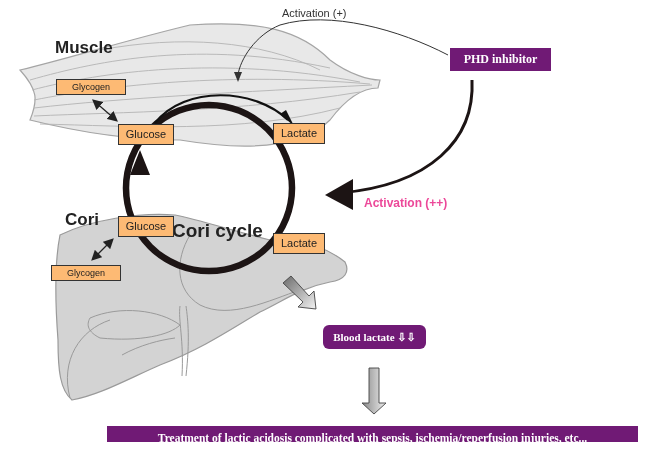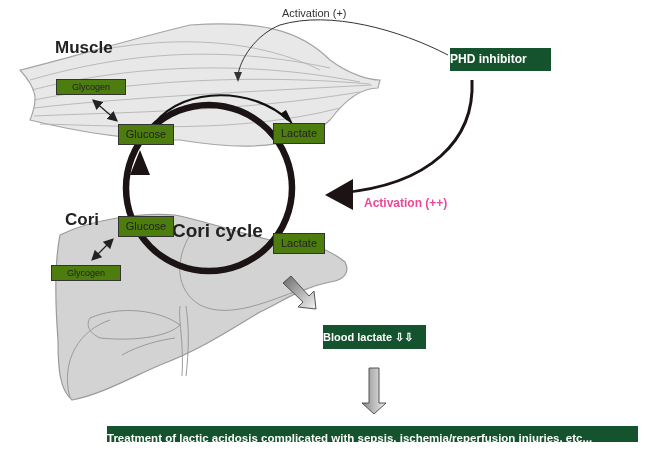--- a/index.html
+++ b/index.html
@@ -1,22 +1,22 @@
 <!DOCTYPE html>
 <html><head>
 <meta charset="utf-8">
 <style>
   html, body { margin:0; padding:0; background:#ffffff; }
   body { width:650px; height:461px; position:relative; overflow:hidden; font-family:"Liberation Sans", sans-serif; }
   svg { position:absolute; left:0; top:0; }
   .lbl { position:absolute; font-family:"Liberation Sans", sans-serif; white-space:nowrap; }
   .organ { font-size:17px; font-weight:bold; color:#222;margin-left:39px; }
-  .box { position:absolute; background:#4d7c0f; border:1.3px solid #333; font-size:11px; color:#222; text-align:center; box-sizing:border-box; }
+  .box { position:absolute; background:#fdba74; border:1.3px solid #333; font-size:11px; color:#222; text-align:center; box-sizing:border-box; }
   .small { font-size:9px; }
-  .blk { position:absolute; background:#14532d; color:#fff; font-weight:bold; box-sizing:border-box; text-align:left; white-space:nowrap; }
+  .blk { position:absolute; background:#701a75; color:#fff; font-weight:bold; box-sizing:border-box; text-align:center; white-space:nowrap;font-family:Liberation Serif, serif; }
 </style>
 </head>
 <body>
 
 <svg width="650" height="461" viewBox="0 0 650 461">
   <defs>
     <linearGradient id="arrowGrad" x1="0" y1="0" x2="1" y2="1">
       <stop offset="0" stop-color="#6b6b6b"></stop>
       <stop offset="1" stop-color="#f2f2f2"></stop>
     </linearGradient>
@@ -91,14 +91,14 @@
 <div class="box" style="left:273px;top:123px;width:52px;height:21px;line-height:19px;">Lactate</div>
 
 <div class="box" style="left:118px;top:216px;width:56px;height:21px;line-height:19px;">Glucose</div>
 <div class="box" style="left:273px;top:233px;width:52px;height:21px;line-height:19px;">Lactate</div>
 <div class="box small" style="left:51px;top:265px;width:70px;height:16px;line-height:14px;">Glycogen</div>
 
 <div class="blk" style="left:450px;top:48px;width:101px;height:23px;line-height:23px;font-size:12px;">PHD inhibitor</div>
 <div class="lbl" style="left:282px;top:7px;font-size:11px;color:#333;">Activation (+)</div>
 <div class="lbl" style="left:364px;top:196px;font-size:12px;font-weight:bold;color:#ec4899;">Activation (++)</div>
 
-<div class="blk" style="left:323px;top:325px;width:103px;height:24px;line-height:24px;font-size:11px;">Blood lactate ⇩⇩</div>
+<div class="blk" style="left:323px;top:325px;width:103px;height:24px;line-height:24px;font-size:11px;border-radius:6px;">Blood lactate ⇩⇩</div>
 <div class="blk" style="left:107px;top:426px;width:531px;height:16px;line-height:24px;font-size:11.5px;">Treatment of lactic acidosis complicated with sepsis, ischemia/reperfusion injuries, etc...</div>
 
 </body></html>

